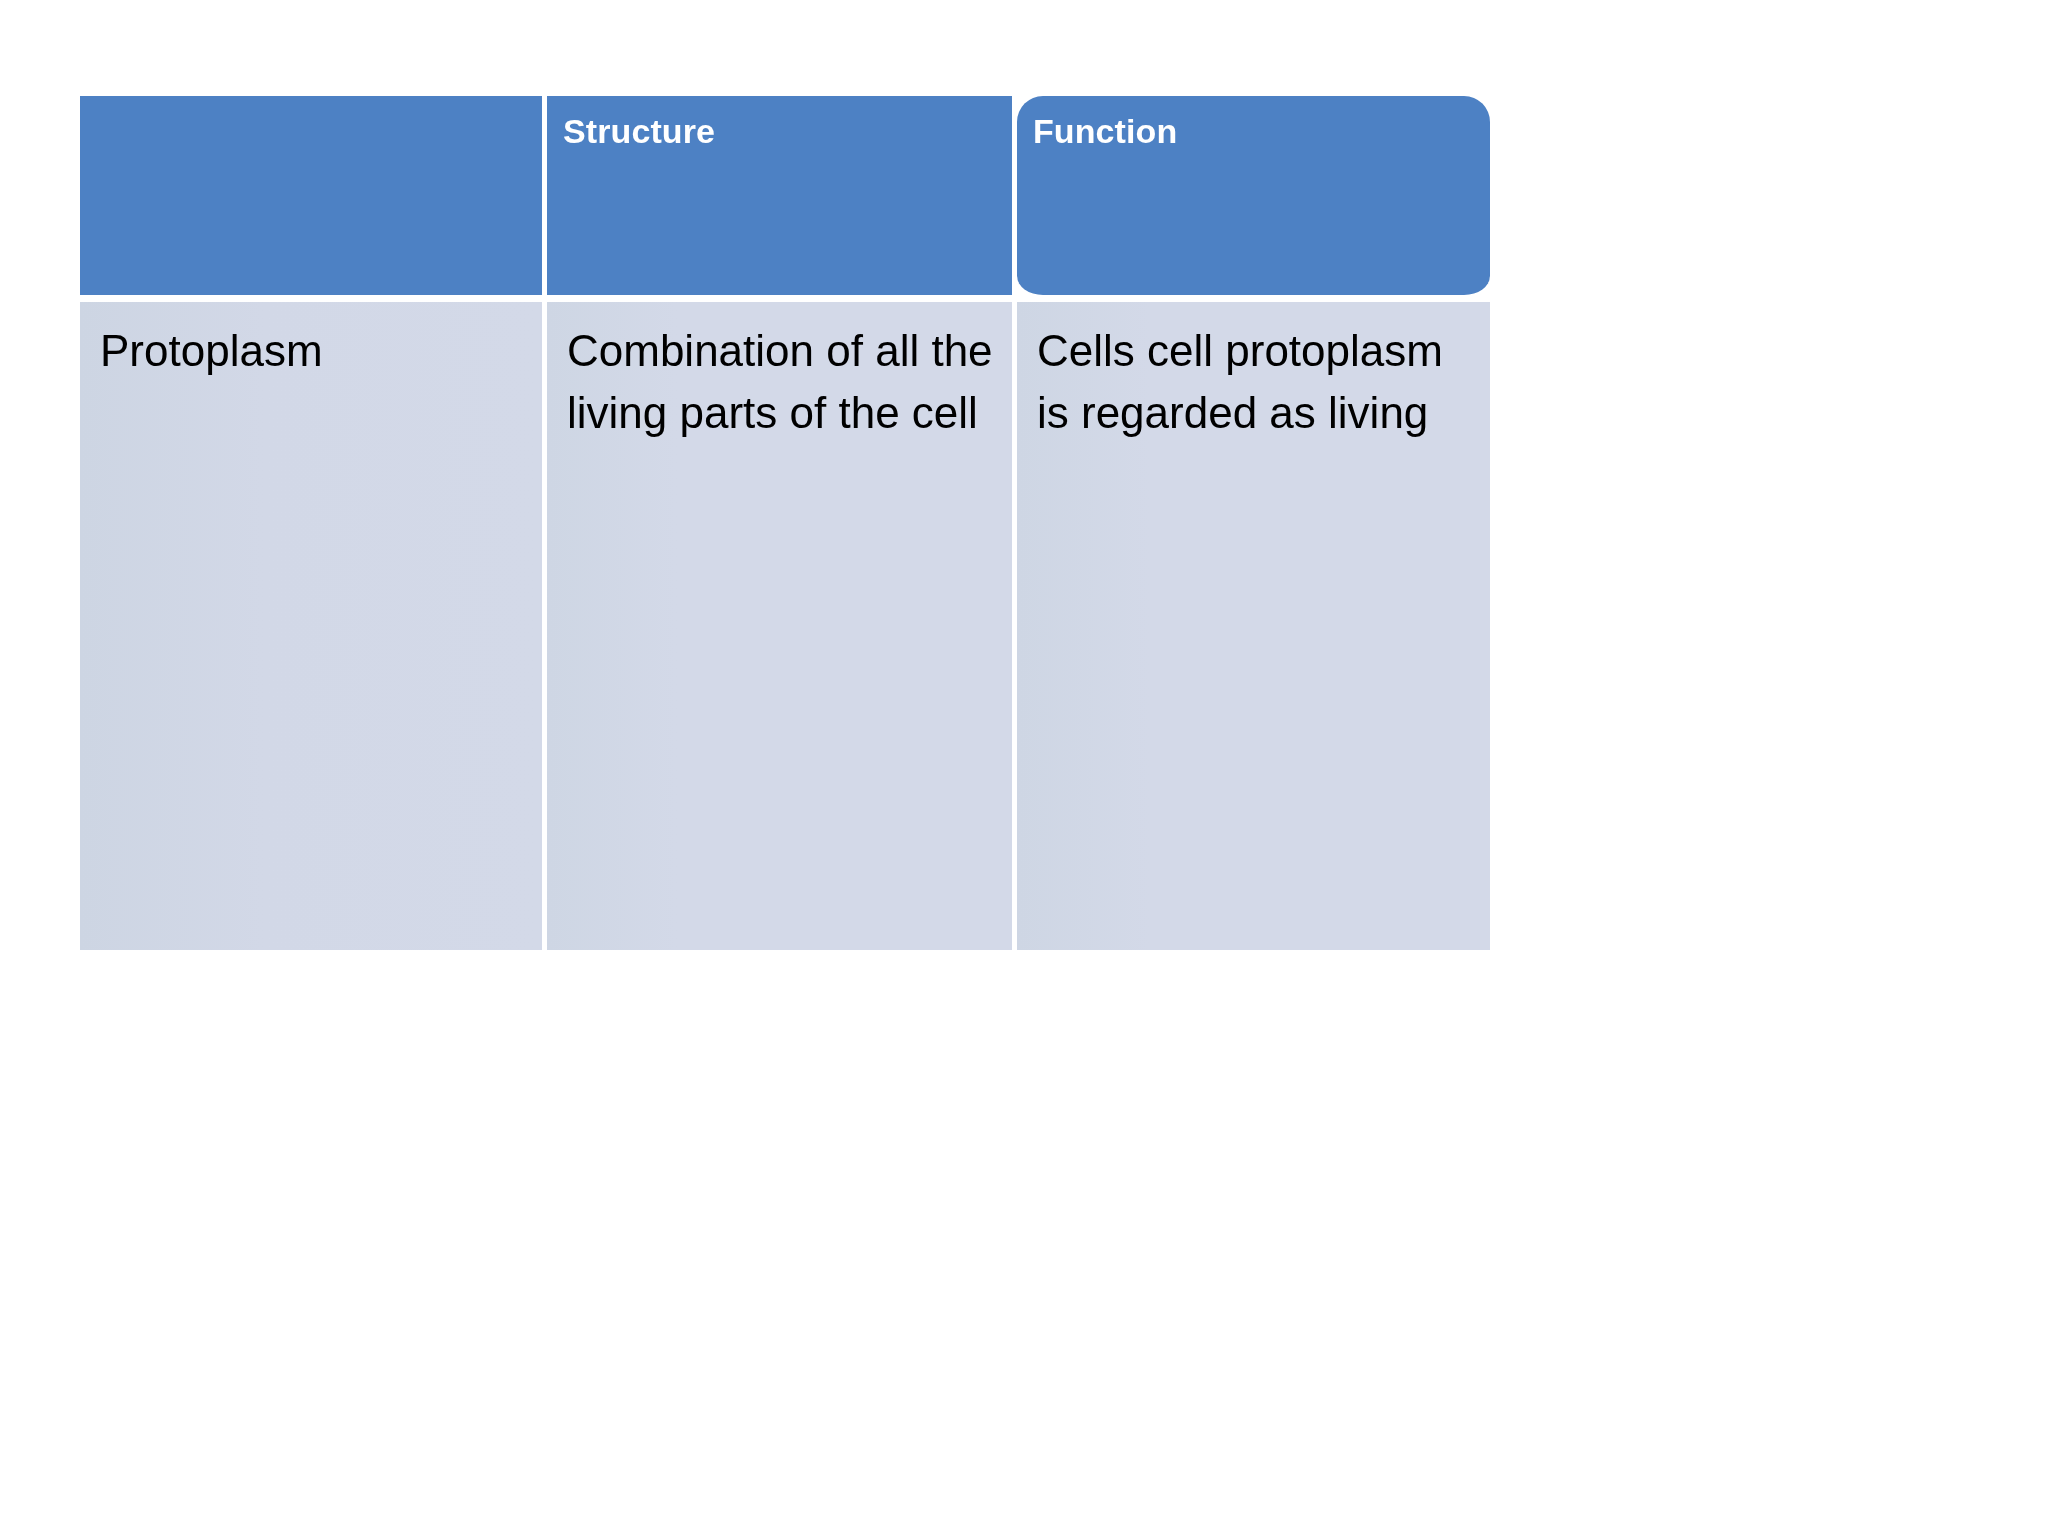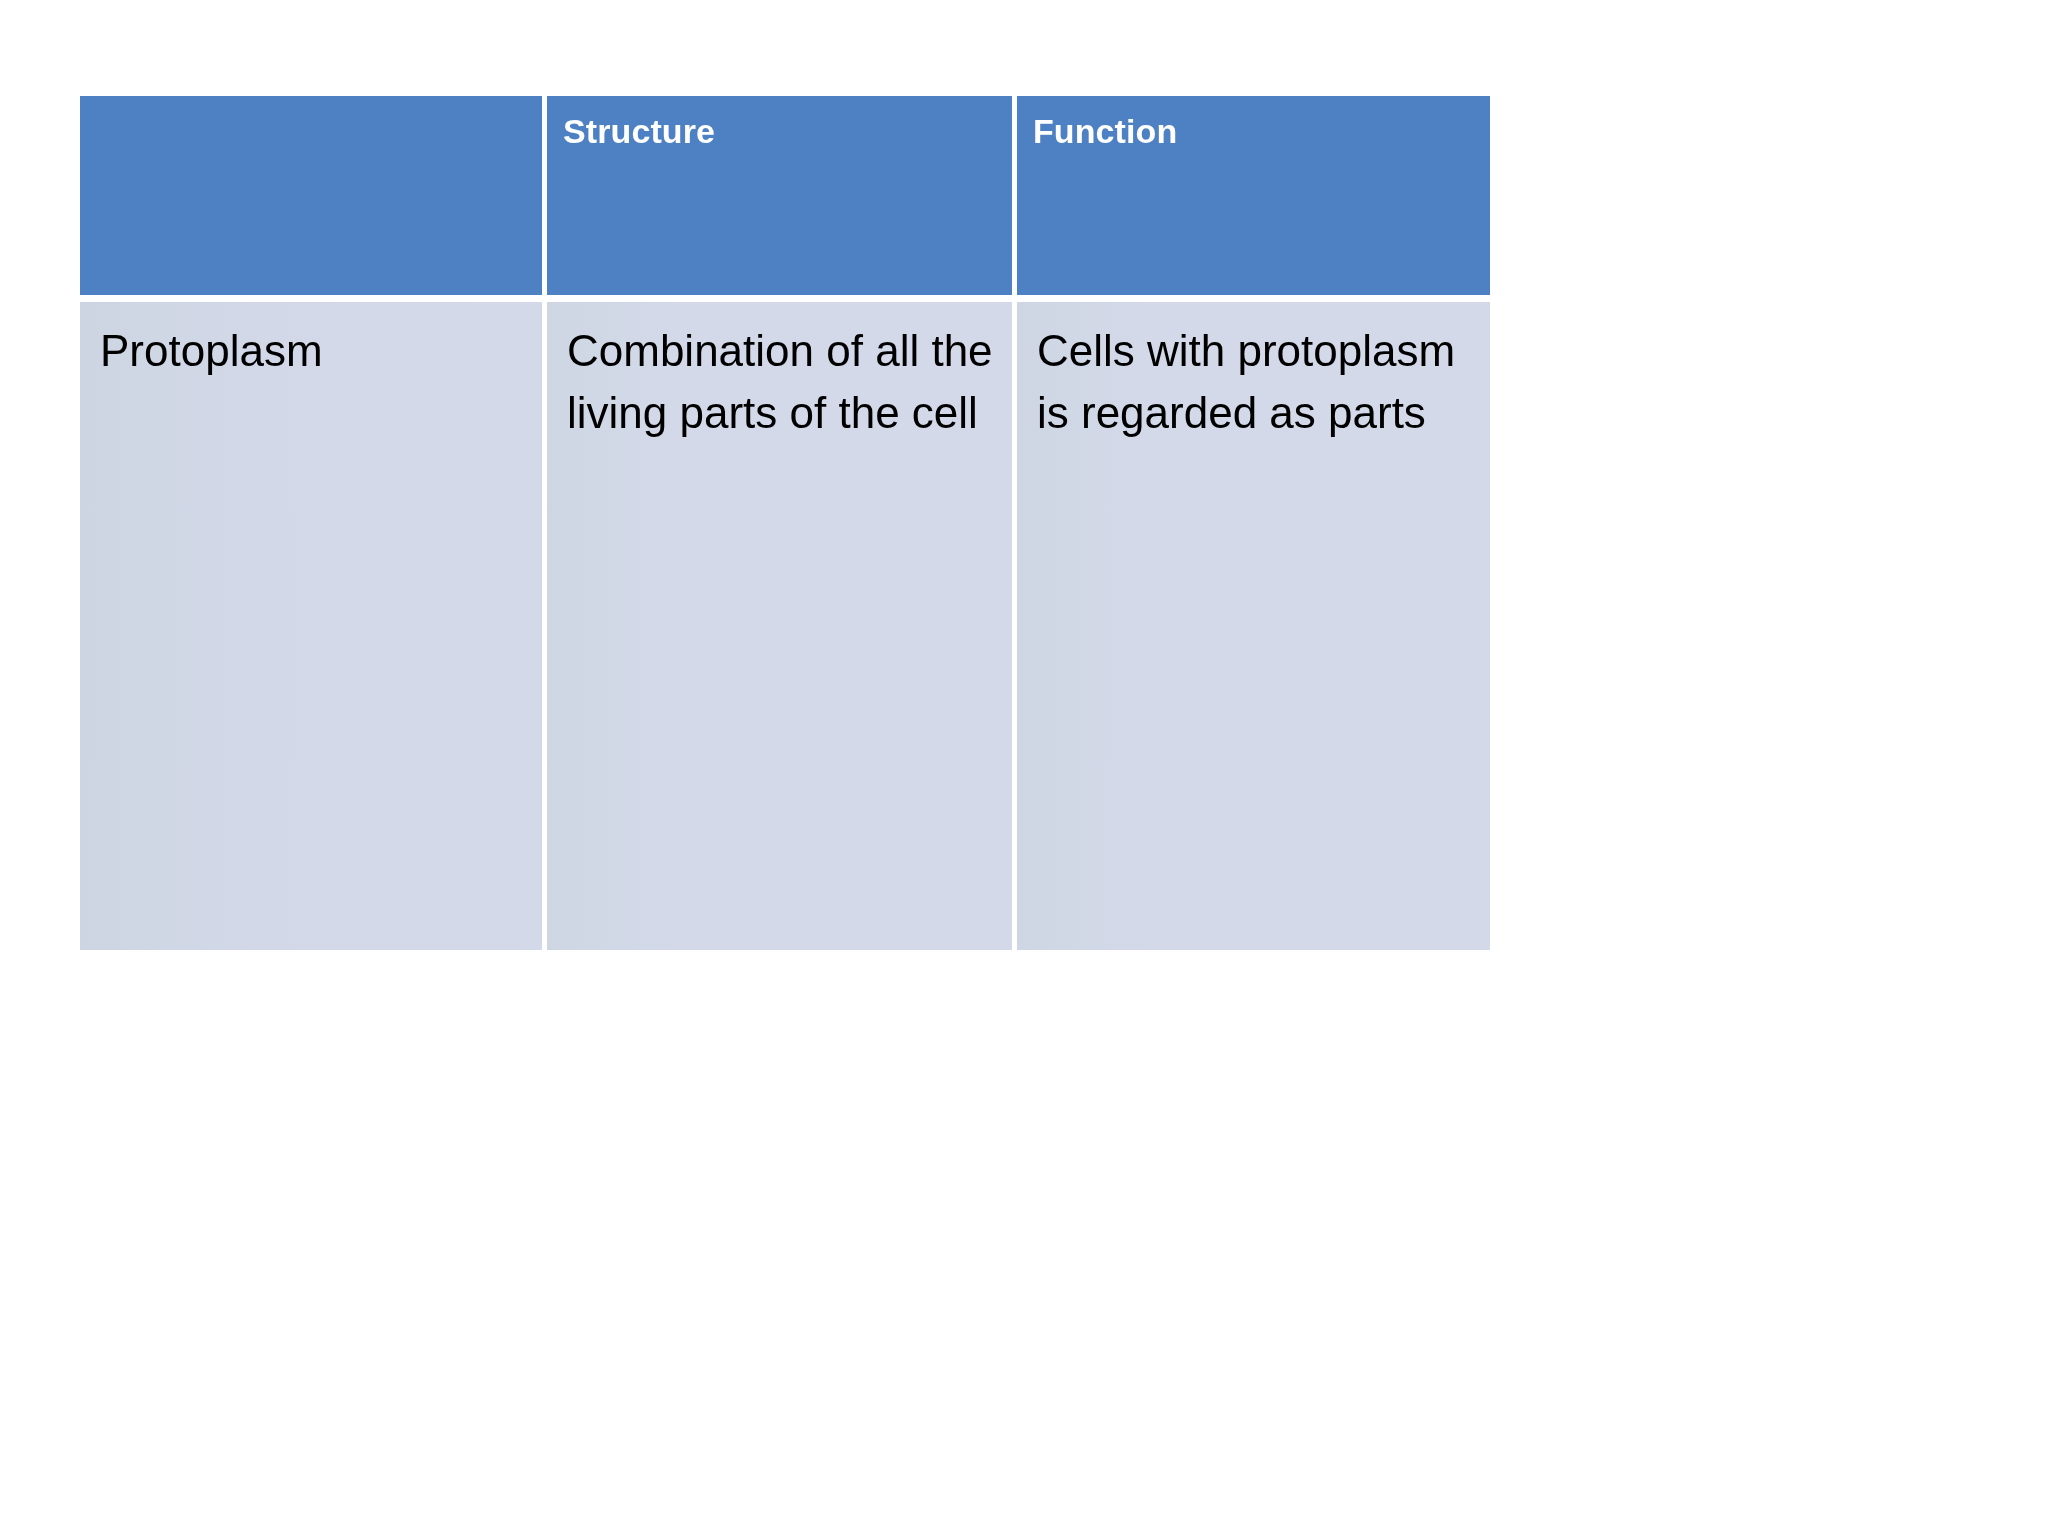--- a/index.html
+++ b/index.html
@@ -46,21 +46,21 @@
     text-align: left;
     vertical-align: top;
     height: 206px;
     padding: 18px 16px 0 16px;
     border-right: 5px solid #ffffff;
     border-bottom: 7px solid #ffffff;
     box-sizing: border-box;
     line-height: 1.05;
     letter-spacing: 0.1px;
   }
-  .cell-table thead th.last { border-right: none; }
+  .cell-table thead th.last { border-right: none; border-radius: 26px; }
   .cell-table thead th.blank { }
 
   
   .cell-table tbody td {
     background: linear-gradient(to right, #ced6e4 0%, #d3d9e8 28%, #d3d9e8 100%);
     color: #000000;
     font-size: 44px;
     font-weight: normal;
     text-align: left;
     vertical-align: top;
@@ -100,19 +100,19 @@
 
     <tbody>
       <tr>
         <td class="col-a">
           <span class="cell-text">Protoplasm</span>
         </td>
         <td>
           <span class="cell-text">Combination of all the living parts of the cell</span>
         </td>
         <td class="last">
-          <span class="cell-text">Cells with protoplasm is regarded as parts</span>
+          <span class="cell-text">Cells cell protoplasm is regarded as living</span>
         </td>
       </tr>
     </tbody>
   </table>
 
 </div>
 
 </body></html>

